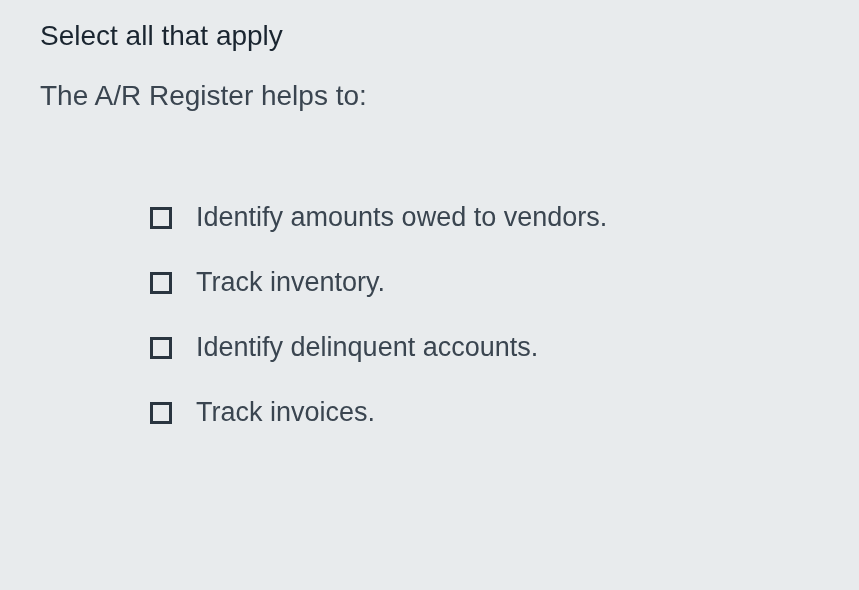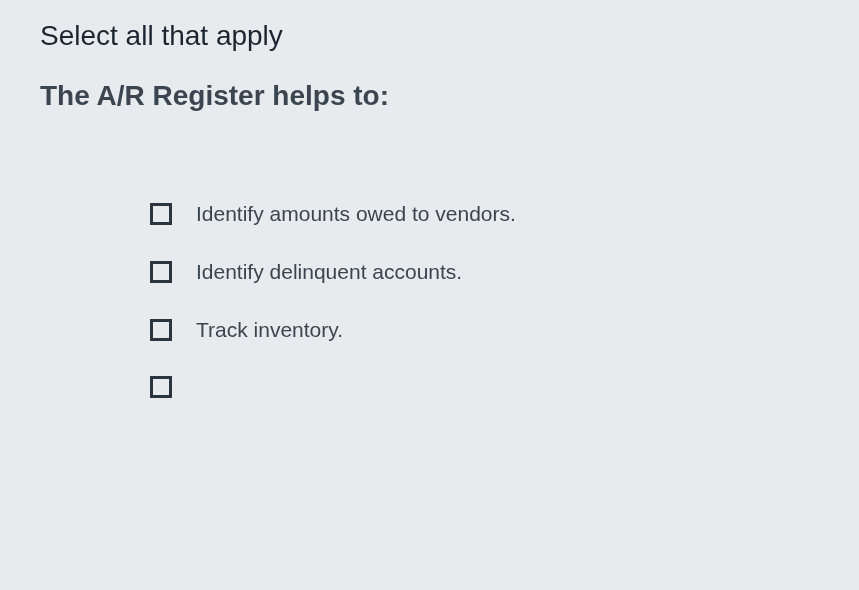--- a/index.html
+++ b/index.html
@@ -17,21 +17,21 @@
       overflow: hidden;
     }
     .heading {
       font-size: 28px;
       font-weight: 400;
       color: #1a2530;
       margin-bottom: 28px;
     }
     .prompt {
       font-size: 28px;
-      font-weight: 700;
+      font-weight: 400;
       color: #3a4550;
       margin-bottom: 90px;
     }
     .options {
       padding-left: 110px;
     }
     .option-row {
       display: flex;
       align-items: center;
       margin-bottom: 34px;
@@ -39,41 +39,42 @@
     .checkbox {
       width: 22px;
       height: 22px;
       border: 3px solid #2a3540;
       background: transparent;
       flex-shrink: 0;
       margin-right: 24px;
       cursor: pointer;
     }
     .option-label {
-      font-size: 21px;
+      font-size: 27px;
       color: #3a4550;
       font-weight: 400;
     }
   </style>
 </head>
 <body>
 
 <h1 class="heading">Select all that apply</h1>
 
 <p class="prompt">The A/R Register helps to:</p>
 
 <div class="options">
   <div class="option-row">
     <div class="checkbox"></div>
     <span class="option-label">Identify amounts owed to vendors.</span>
   </div>
   <div class="option-row">
     <div class="checkbox"></div>
+    <span class="option-label">Track inventory.</span>
+  </div>
+  <div class="option-row">
+    <div class="checkbox"></div>
     <span class="option-label">Identify delinquent accounts.</span>
   </div>
   <div class="option-row">
     <div class="checkbox"></div>
-    <span class="option-label">Track inventory.</span>
-  </div>
-  <div class="option-row">
-    <div class="checkbox"></div>
+    <span class="option-label">Track invoices.</span>
   </div>
 </div>
 
 </body></html>

